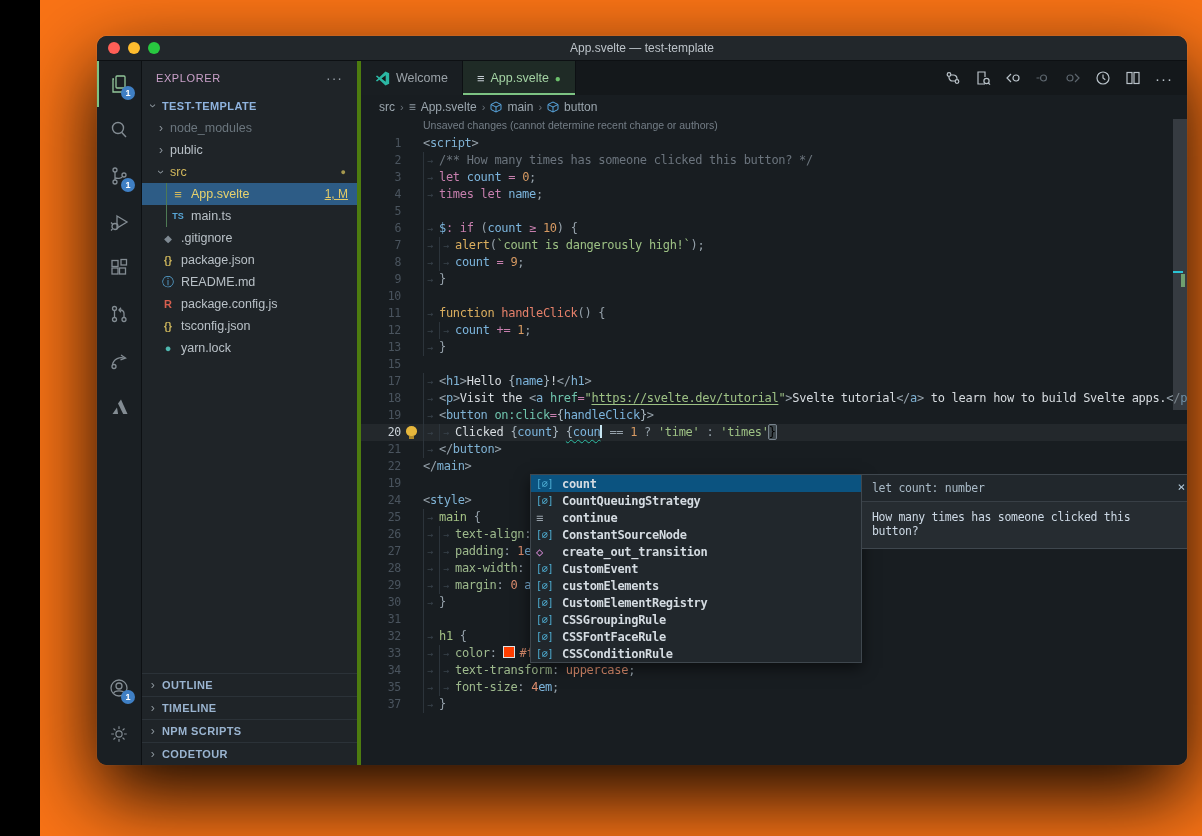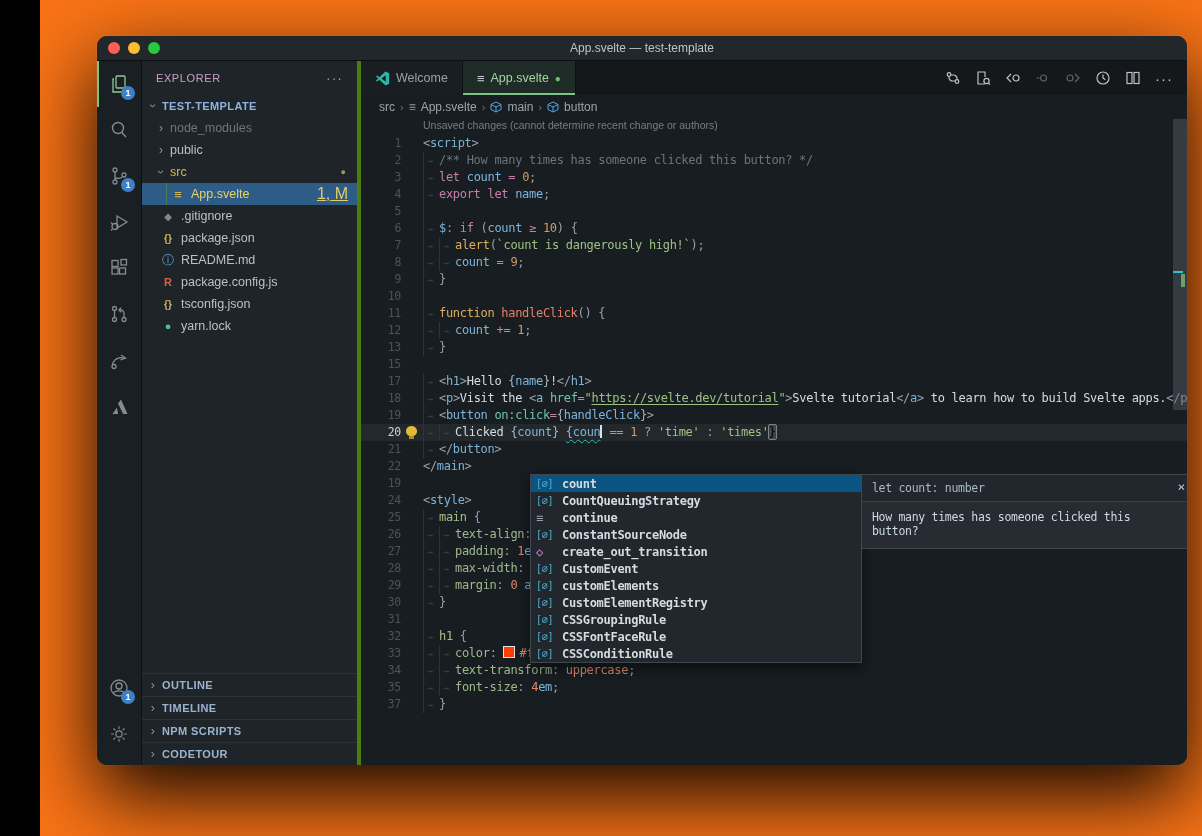--- a/index.html
+++ b/index.html
@@ -48,21 +48,21 @@
   .row.child::before{content:"";position:absolute;left:24px;top:0;bottom:0;width:1px;background:#4e7a54;}
   .row .chev{margin-right:4px;}
   .fi{width:16px;margin-right:5px;text-align:center;font-size:11px;flex:0 0 auto;}
   .fi-svelte{color:#d2b85c;font-size:13px;}
   .fi-ts{color:#58a6d6;font-size:9px;font-weight:bold;letter-spacing:0;}
   .fi-git{color:#7f8a93;font-size:10px;}
   .fi-json{color:#cdb65c;font-weight:bold;font-size:10px;}
   .fi-info{color:#58a6d6;font-size:12px;}
   .fi-rollup{color:#d65f4f;font-weight:bold;font-size:11px;}
   .fi-yarn{color:#4fb8b0;font-size:11px;}
-  .badge{margin-left:auto;padding-right:9px;font-size:16px;color:#e3ca67;text-decoration:underline;}
+  .badge{margin-left:auto;padding-right:9px;font-size:12px;color:#e3ca67;text-decoration:underline;}
   .dot-mod{margin-left:auto;padding-right:11px;font-size:9px;color:#a5984e;}
   .sb-bottom{margin-top:auto;flex:0 0 auto;}
   .sect{height:22px;display:flex;align-items:center;border-top:1px solid #2b3238;
         font-size:11px;font-weight:bold;color:#9ab4d0;letter-spacing:.4px;padding-left:6px;cursor:pointer;}
   .sect .chev{margin-right:4px;}
   
   .editor{flex:1;display:flex;flex-direction:column;min-width:0;background:#181d21;}
   .tabbar{height:34px;background:#14181b;display:flex;flex:0 0 auto;align-items:stretch;}
   .tab{display:flex;align-items:center;gap:6px;padding:0 14px;font-size:12.5px;color:#9aa2a8;
        background:#191e22;border-right:1px solid #0d1013;cursor:pointer;}
@@ -244,20 +244,24 @@
             <div class="row mod" style="padding-left: 14px;">
               <span class="chev open">›</span>
               <span class="lbl">src</span>
               <span class="dot-mod">●</span>
             </div>
             <div class="row sel mod child" style="padding-left: 28px;">
               <span class="fi fi-svelte">≡</span>
               <span class="lbl">App.svelte</span>
               <span class="badge">1, M</span>
             </div>
+            <div class="row child" style="padding-left: 28px;">
+              <span class="fi fi-ts">TS</span>
+              <span class="lbl">main.ts</span>
+            </div>
             <div class="row" style="padding-left: 18px;">
               <span class="fi fi-git">◆</span>
               <span class="lbl">.gitignore</span>
             </div>
             <div class="row" style="padding-left: 18px;">
               <span class="fi fi-json">{}</span>
               <span class="lbl">package.json</span>
             </div>
             <div class="row" style="padding-left: 18px;">
               <span class="fi fi-info">ⓘ</span>
@@ -382,21 +386,21 @@
             </span>
           <span class="crumb">button</span>
         </div>
 
         <div class="codearea">
           <div class="codelens">Unsaved changes (cannot determine recent change or authors)</div>
           <div>
               <div class="line"><span class="ln">1</span><span class="tok-pn">&lt;</span><span class="tok-tag">script</span><span class="tok-pn">&gt;</span></div>
               <div class="line"><span class="ln">2</span><span class="tok-ws">→</span><span class="tok-cm">/** How many times has someone clicked this button? */</span></div>
               <div class="line"><span class="ln">3</span><span class="tok-ws">→</span><span class="tok-kw">let </span><span class="tok-var">count </span><span class="tok-op">= </span><span class="tok-num">0</span><span class="tok-pn">;</span></div>
-              <div class="line"><span class="ln">4</span><span class="tok-ws">→</span><span class="tok-kw">export </span><span class="tok-kw">let </span><span class="tok-var">name</span><span class="tok-pn">;</span></div>
+              <div class="line"><span class="ln">4</span><span class="tok-ws">→</span><span class="tok-kw">times </span><span class="tok-kw">let </span><span class="tok-var">name</span><span class="tok-pn">;</span></div>
               <div class="line"><span class="ln">5</span><span class="tok-wsg">→</span></div>
               <div class="line"><span class="ln">6</span><span class="tok-ws">→</span><span class="tok-var">$</span><span class="tok-op">: </span><span class="tok-kw">if </span><span class="tok-pn">(</span><span class="tok-var">count </span><span class="tok-op">≥ </span><span class="tok-num">10</span><span class="tok-pn">) {</span></div>
               <div class="line"><span class="ln">7</span><span class="tok-ws">→</span><span class="tok-ws">→</span><span class="tok-fn">alert</span><span class="tok-pn">(</span><span class="tok-str">`count is dangerously high!`</span><span class="tok-pn">);</span></div>
               <div class="line"><span class="ln">8</span><span class="tok-ws">→</span><span class="tok-ws">→</span><span class="tok-var">count </span><span class="tok-op">= </span><span class="tok-num">9</span><span class="tok-pn">;</span></div>
               <div class="line"><span class="ln">9</span><span class="tok-ws">→</span><span class="tok-pn">}</span></div>
               <div class="line"><span class="ln">10</span><span class="tok-wsg">→</span></div>
               <div class="line"><span class="ln">11</span><span class="tok-ws">→</span><span class="tok-fn">function </span><span class="tok-fname">handleClick</span><span class="tok-pn">() {</span></div>
               <div class="line"><span class="ln">12</span><span class="tok-ws">→</span><span class="tok-ws">→</span><span class="tok-var">count </span><span class="tok-op">+= </span><span class="tok-num">1</span><span class="tok-pn">;</span></div>
               <div class="line"><span class="ln">13</span><span class="tok-ws">→</span><span class="tok-pn">}</span></div>
               <div class="line"><span class="ln">15</span></div>

